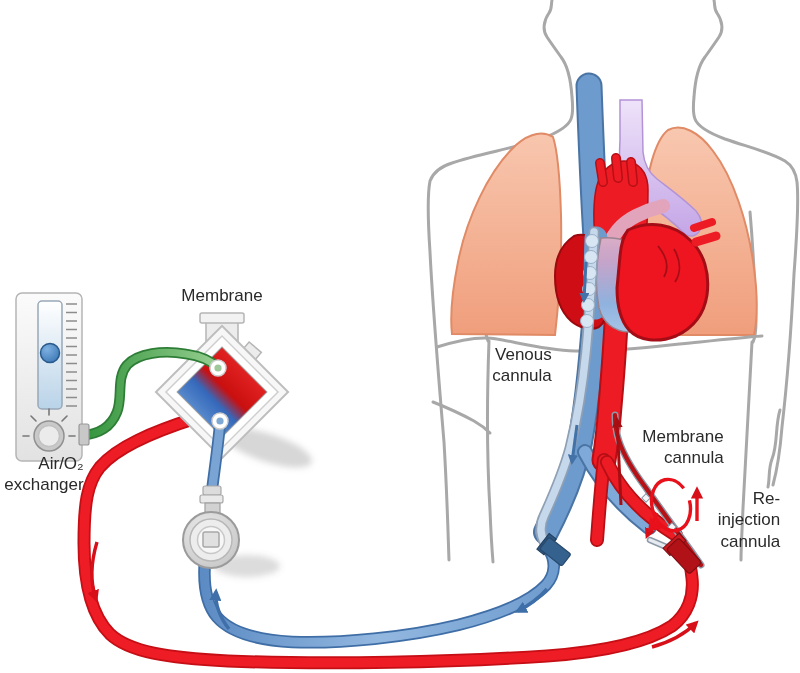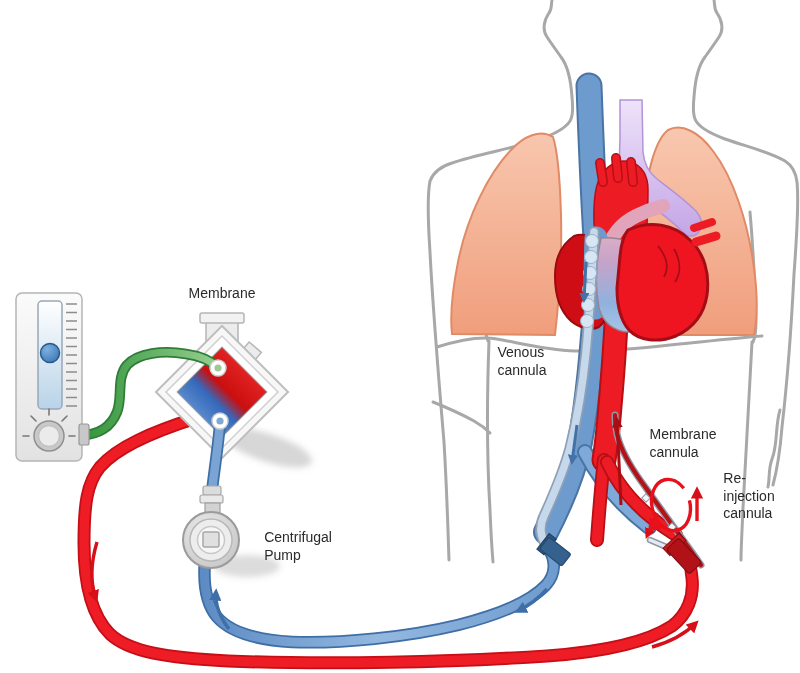--- a/index.html
+++ b/index.html
@@ -1,20 +1,20 @@
 <!DOCTYPE html>
 <html><head>
 <meta charset="utf-8">
 <style>
   html,body { margin:0; padding:0; background:#ffffff; }
   #stage { position:relative; width:800px; height:673px; overflow:hidden; background:#fff;
            font-family:"Liberation Sans",sans-serif; }
   #art { position:absolute; inset:0; }
-  .lbl { position:absolute; transform:translateX(-50%); font-size:14px; line-height:1.26;
-         color:#2a2a2a; text-align:left; white-space:pre-line; }
+  .lbl { position:absolute; transform:translateX(-50%); font-size:17px; line-height:1.26;
+         color:#2a2a2a; text-align:right; white-space:pre-line; }
 </style>
 </head>
 <body>
 
 <div id="stage">
 
 <svg id="art" viewBox="0 0 800 673">
   <defs>
     <linearGradient id="gTrack" x1="0" y1="0" x2="0" y2="1">
       <stop offset="0" stop-color="#ffffff"></stop>
@@ -277,23 +277,23 @@
           <path d="M36,421 L31,416"></path>
           <path d="M62,421 L67,416"></path>
       <path d="M29,436 L23,436"></path>
           <path d="M69,436 L75,436"></path>
     </g>
     <circle cx="49" cy="436" r="15" fill="#c9c9c9" stroke="#909090" stroke-width="1.5"></circle>
     <circle cx="49" cy="436" r="10.5" fill="#ebebeb" stroke="#c2c2c2" stroke-width="1.5"></circle>
   </g>
 </svg>
 
+<div class="lbl" style="left:44px; top:453px;">Air/O₂
+exchanger</div>
 <div class="lbl" style="left:222px; top:285px;">Membrane</div>
-<div class="lbl" style="left:298px; top:529px;">Centrifugal
-Pump</div>
 <div class="lbl" style="left:522px; top:344px;">Venous
 cannula</div>
 <div class="lbl" style="left:683px; top:426px;">Membrane
 cannula</div>
-<div class="lbl" style="left:749px; top:470px;">Re-injection
+<div class="lbl" style="left:749px; top:488px;">Re-injection
 cannula</div>
 
 </div>
 
 </body></html>

